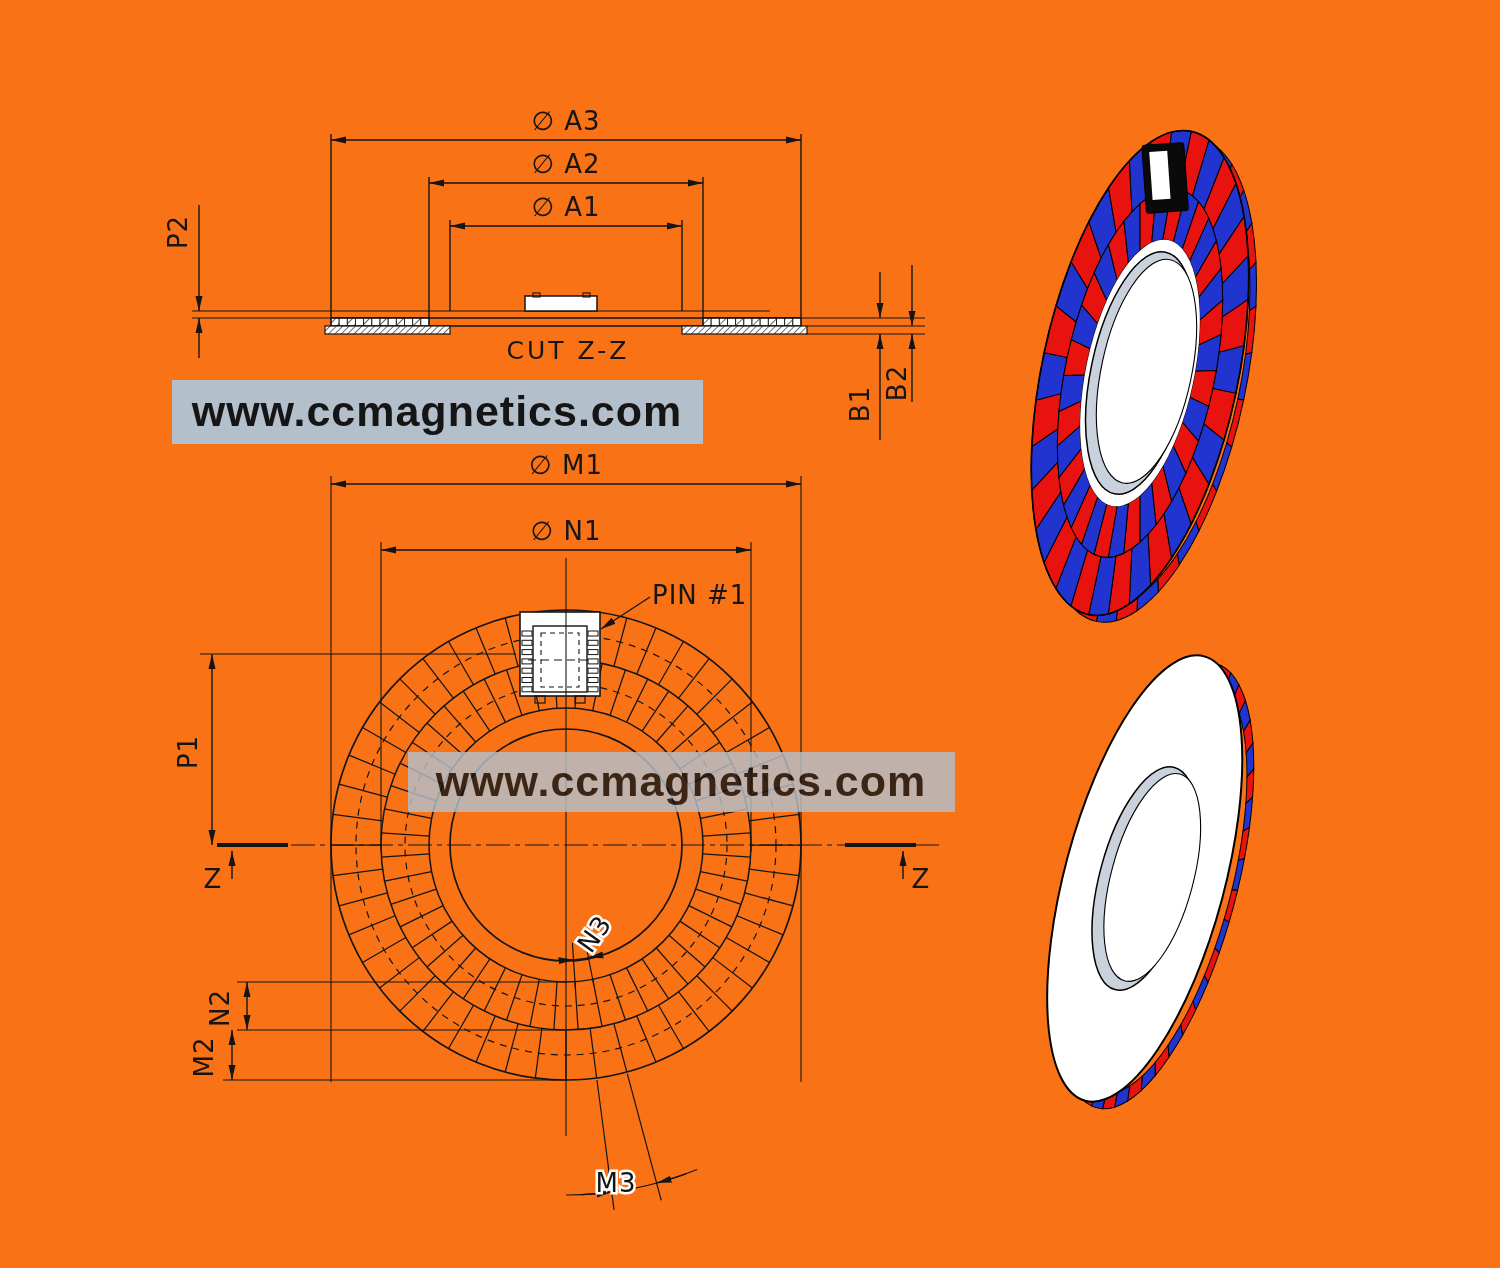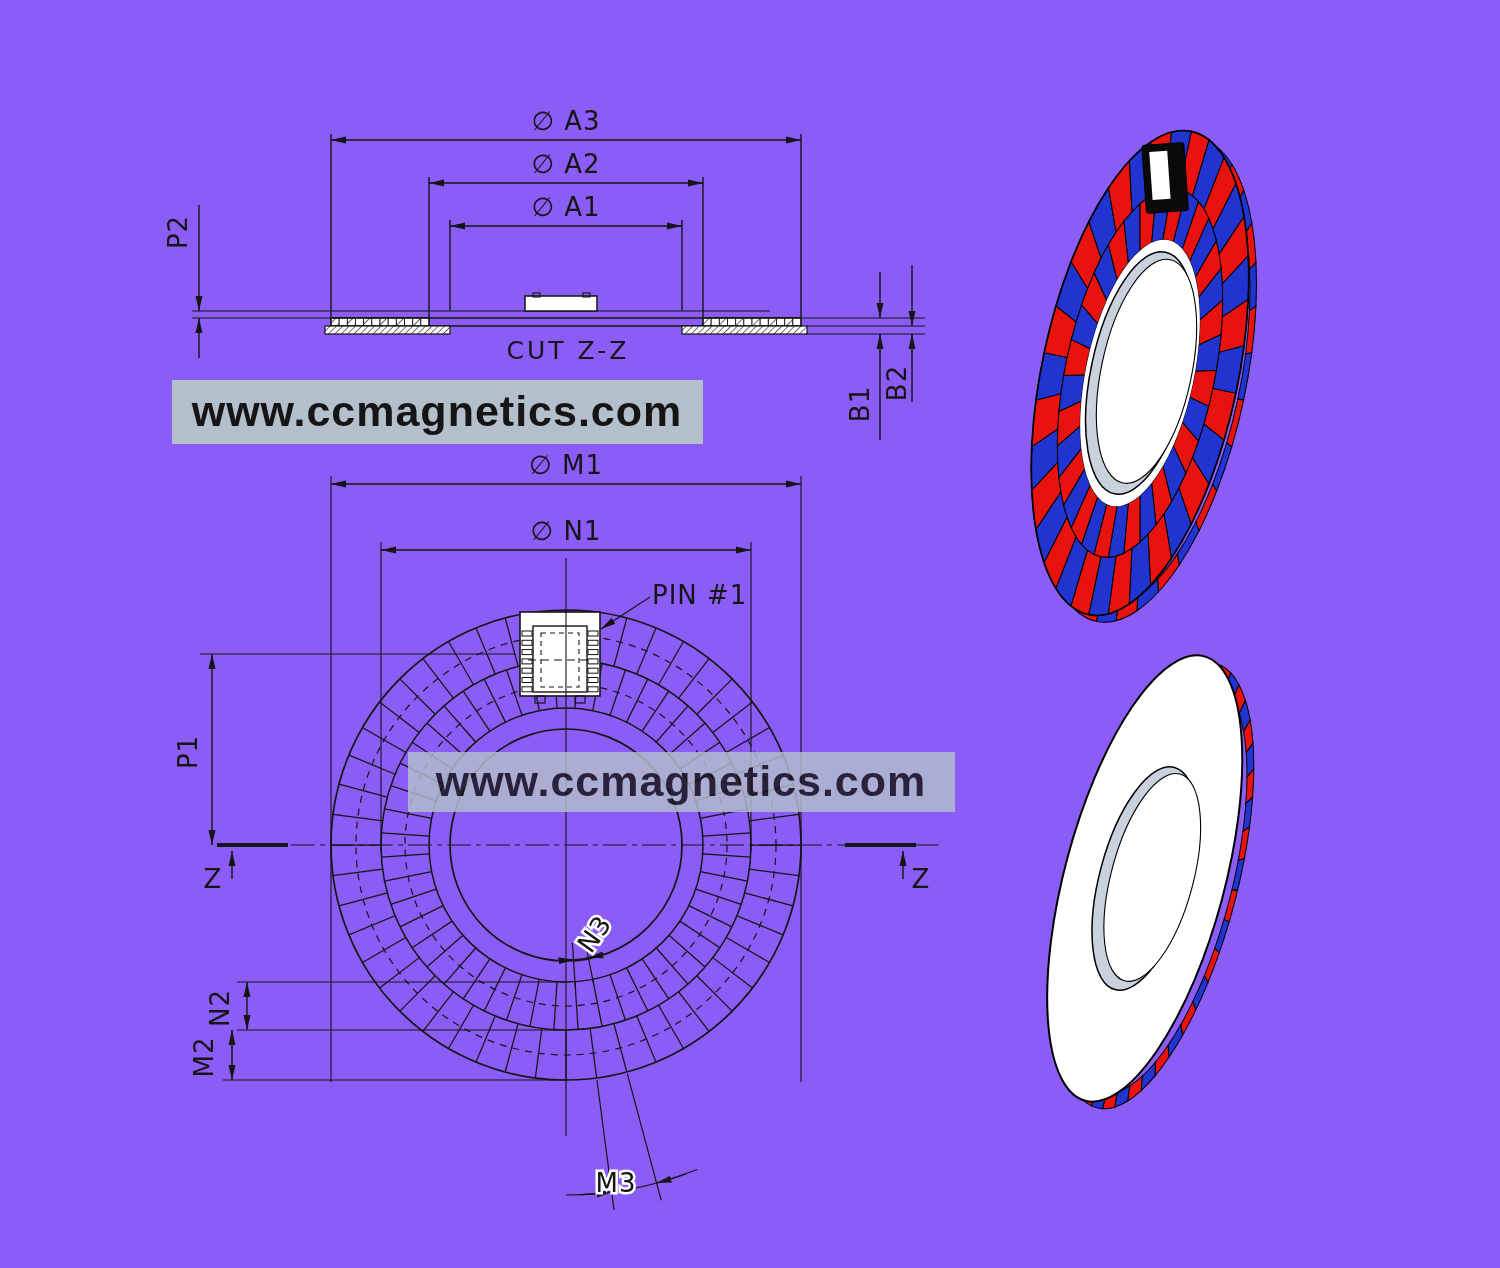--- a/index.html
+++ b/index.html
@@ -1,16 +1,16 @@
 <!DOCTYPE html>
 <html><head>
 <meta charset="utf-8">
 <style>
   html,body{margin:0;padding:0;background:#ffffff;}
-  #stage{position:relative;width:1500px;height:1268px;background:#8b5cf6;overflow:hidden;}
+  #stage{position:relative;width:1500px;height:1268px;background:#f97316;overflow:hidden;}
   svg{display:block;}
   text{font-family:"DejaVu Sans","Liberation Sans",sans-serif;fill:#151515;}
   .dim{font-size:26px;letter-spacing:1px;}
   .dimc{font-size:25px;letter-spacing:3px;}
   .halo{paint-order:stroke;stroke:#ffffff;stroke-width:5px;}
   .wm{font-family:"Liberation Sans","DejaVu Sans",sans-serif;font-weight:bold;font-size:43px;letter-spacing:1px;}
 </style>
 </head>
 <body>
 

